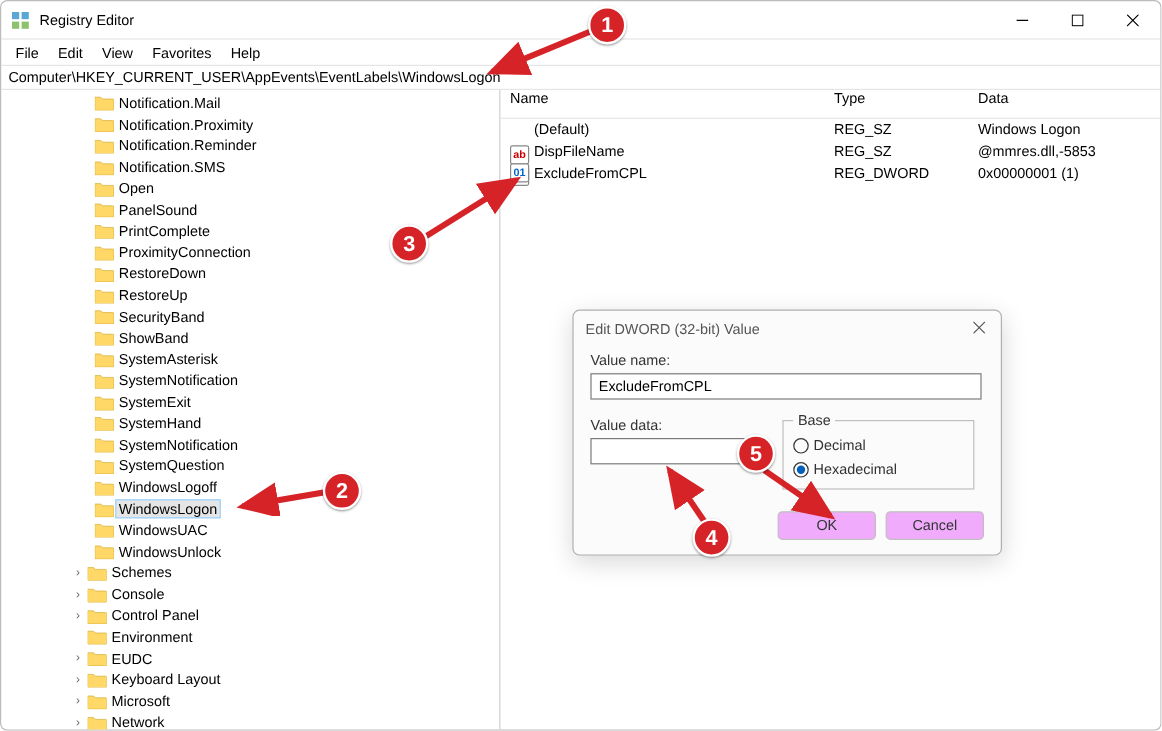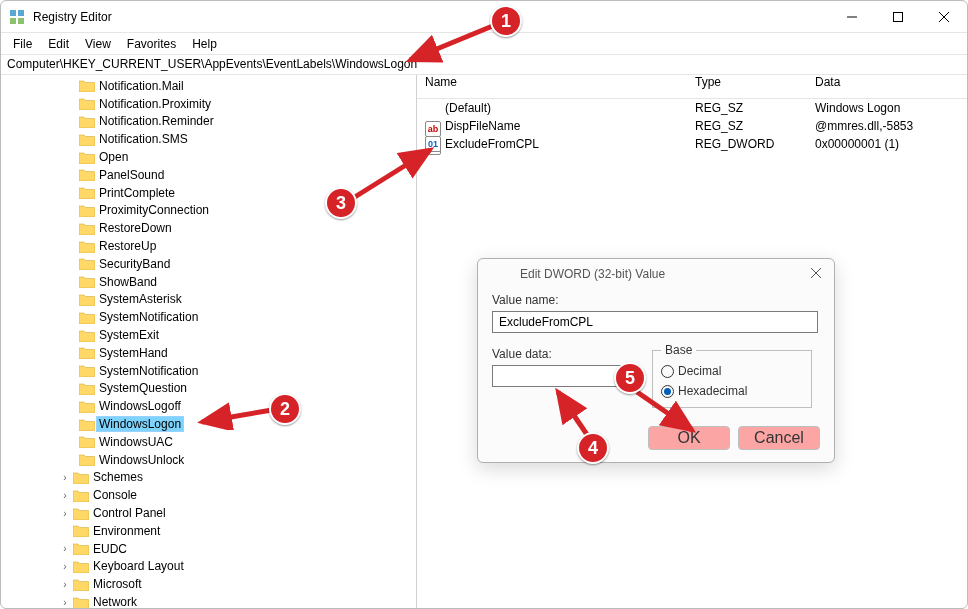--- a/index.html
+++ b/index.html
@@ -12,52 +12,52 @@
   .winctrls .ctrl { width: 46px; height: 32px; display: flex; align-items: center; justify-content: center; font-size: 12px; color: #000; }
   .menubar { height: 22px; display: flex; align-items: center; padding-left: 4px; font-size: 12px; border-bottom: 1px solid #e5e5e5; }
   .menubar .menuitem { padding: 2px 8px; cursor: default; }
   .addrbar { height: 20px; padding: 2px 6px; font-size: 12px; border-bottom: 1px solid #e5e5e5; color: #000; }
   .content { flex: 1; display: flex; min-height: 0; }
   .tree { width: 416px; border-right: 1px solid #d0d0d0; overflow: hidden; font-size: 12px; padding-top: 2px; }
   .tree .node { display: flex; align-items: center; height: 17.8px; padding-left: 78px; white-space: nowrap; }
   .tree .node.l2 { padding-left: 58px; }
   .tree .node.l2 .chev { margin-right: 2px; width: 12px; text-align: center; color: #666; font-size: 10px; }
   .tree .folder { width: 16px; height: 13px; margin-right: 4px; display: inline-block; }
-  .tree .sel .label { background: #7dd3fc; border: 1px solid #99d1ff; padding: 0 2px; margin-left: -3px; }
+  .tree .sel .label { background: #e5e5e5; border: 1px solid #99d1ff; padding: 0 2px; margin-left: -3px; }
   .list { flex: 1; display: flex; flex-direction: column; }
   .list .cols { display: flex; height: 24px; align-items: flex-start; border-bottom: 1px solid #e5e5e5; font-size: 12px; }
   .list .col { padding-left: 8px; }
   .col-name { width: 270px; }
   .col-type { width: 120px; }
   .col-data { flex: 1; }
   .list .rows { font-size: 12px; }
   .list .row { display: flex; height: 18px; align-items: center; }
   .list .cell { display: flex; align-items: center; }
   .list .vicon { width: 16px; height: 16px; margin: 0 4px 0 8px; display: inline-flex; align-items: center; justify-content: center; font-size: 9px; font-weight: bold; border: 1px solid #888; border-radius: 2px; }
   .vicon.str { color: #c00; background: #fff; margin-top: 42px; }
   .vicon.bin { color: #06c; background: #fff; }
 
   
   .dialog { position: absolute; left: 477px; top: 258px; width: 358px; height: 205px; background: #fbfbfb; border: 1px solid #b0b0b0; border-radius: 6px; box-shadow: 0 6px 20px rgba(0,0,0,0.15); font-size: 12px; }
   .dialog .dtitlebar { height: 30px; display: flex; align-items: center; padding: 0 10px; color: #555; }
-  .dialog .dtitle { flex: 1; margin-left: 32px; }
+  .dialog .dtitle { flex: 1; }
   .dialog .dclose { width: 16px; text-align: center; color: #555; }
   .dialog .dbody { padding: 0 14px; color: #333; }
   .dialog .field-label { margin: 4px 0 4px 0; }
   .dialog .textfield { width: 326px; height: 22px; background: #fff; border: 1px solid #7a7a7a; padding: 2px 6px; font-size: 12px; }
   .dialog .row2 { display: flex; margin-top: 10px; }
   .dialog .leftcol { width: 160px; }
   .dialog .smallfield { width: 130px; height: 22px; background: #fff; border: 1px solid #7a7a7a; padding: 2px 6px; font-size: 12px; }
   .dialog fieldset { border: 1px solid #bfbfbf; padding: 4px 8px 6px 8px; margin: 0; width: 160px; }
   .dialog fieldset legend { font-size: 12px; padding: 0 4px; color: #333; }
   .dialog .radio { display: flex; align-items: center; height: 20px; gap: 4px; }
   .dialog .radio .rdot { width: 13px; height: 13px; border: 1px solid #333; border-radius: 50%; display: inline-flex; align-items: center; justify-content: center; }
   .dialog .radio .rdot .inner { width: 7px; height: 7px; background: #005fb8; border-radius: 50%; }
   .dialog .btns { position: absolute; right: 14px; bottom: 12px; display: flex; gap: 8px; }
-  .dialog .btn { width: 82px; height: 24px; background: #fca5a5; border: 1px solid #bfbfbf; border-radius: 4px; display: flex; align-items: center; justify-content: center; font-size: 16px; }
+  .dialog .btn { width: 82px; height: 24px; background: #f0abfc; border: 1px solid #bfbfbf; border-radius: 4px; display: flex; align-items: center; justify-content: center; font-size: 12px; }
 
   
   .badge { position: absolute; width: 32px; height: 32px; border-radius: 50%; background: #d62328; color: #fff; font-size: 18px; font-weight: bold; display: flex; align-items: center; justify-content: center; border: 2px solid #fff; box-shadow: 0 1px 2px rgba(0,0,0,0.4); z-index: 20; }
   .arrow { position: absolute; z-index: 19; }
 
   .folder svg, .appicon svg { display: block; }
 </style>
 </head>
 <body>
 

